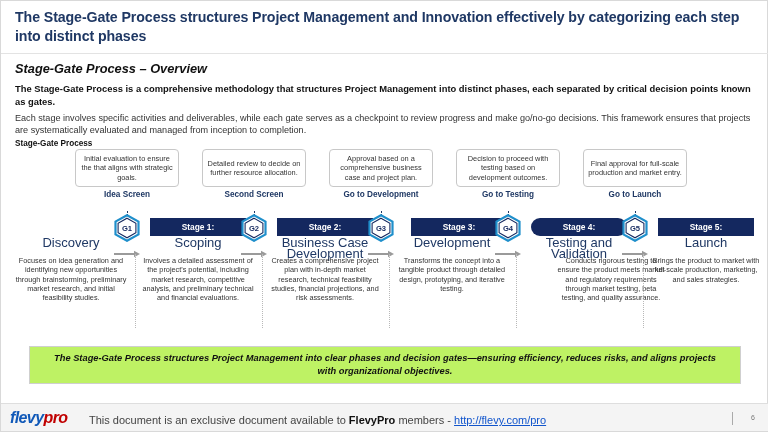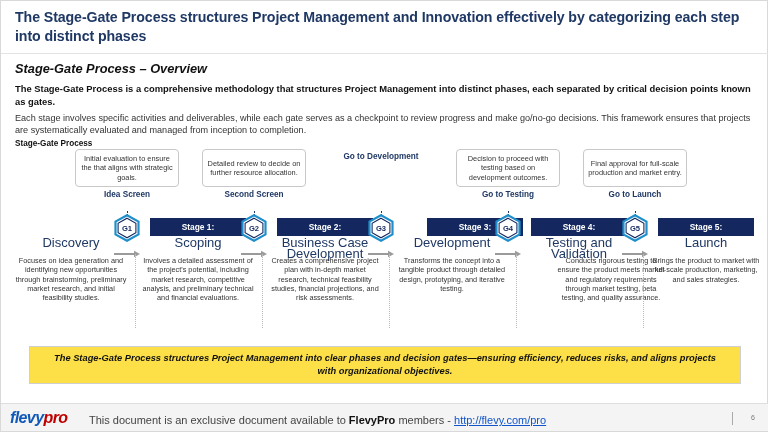--- a/index.html
+++ b/index.html
@@ -136,21 +136,21 @@
   .vsep {
     position: absolute; top: -2px;
     width: 0; height: 74px;
     border-left: 1.2px dotted #b8b8b8;
   }
 
   
   .summary {
     position: absolute;
     left: 28px; top: 345px; width: 712px; height: 38px;
-    background: #fde047;
+    background: #bef264;
     border: 1px solid #cfcfcf;
     display: flex; align-items: center; justify-content: center;
     padding: 0 22px;
   }
   .summary-text {
     font-size: 9.3px;
     line-height: 13px;
     font-weight: bold;
     font-style: italic;
     color: #111111;
@@ -205,20 +205,21 @@
       <div class="callout">Initial evaluation to ensure the that aligns with strategic goals.</div>
       <div class="gate-name">Idea Screen</div>
       <div class="dotline"></div>
     </div>
     <div class="gate-col" style="left:201px;">
       <div class="callout">Detailed review to decide on further resource allocation.</div>
       <div class="gate-name">Second Screen</div>
       <div class="dotline"></div>
     </div>
     <div class="gate-col" style="left:328px;">
+      <div class="callout">Approval based on a comprehensive business case and project plan.</div>
       <div class="gate-name">Go to Development</div>
       <div class="dotline"></div>
     </div>
     <div class="gate-col" style="left:455px;">
       <div class="callout">Decision to proceed with testing based on development outcomes.</div>
       <div class="gate-name">Go to Testing</div>
       <div class="dotline"></div>
     </div>
     <div class="gate-col" style="left:582px;">
       <div class="callout">Final approval for full-scale production and market entry.</div>
@@ -271,38 +272,38 @@
         </svg>
         <div class="hex-label">G3</div>
       </div>
       <div class="arrow" style="left:366px;">
         <svg width="28" height="8" viewBox="0 0 28 8">
             <line x1="1" y1="4" x2="21" y2="4" stroke="#9a9a9a" stroke-width="2"></line>
             <polygon points="21,0.8 27,4 21,7.2" fill="#9a9a9a"></polygon>
           </svg>
       </div>
 
-      <div class="stage-bar" style="left:426px; width:96px;">Stage 3:</div>
+      <div class="stage-bar" style="left:410px; width:96px;">Stage 3:</div>
       <div class="stage-sub" style="left:403px; width:96px;">Development</div>
 
       <div class="hex-wrap" style="left:493px;">
         <svg width="28" height="28" viewBox="0 0 28 28">
           <polygon points="14,1.2 25.5,7.6 25.5,20.4 14,26.8 2.5,20.4 2.5,7.6" fill="#ffffff" stroke="#1F8FCB" stroke-width="2.2"></polygon>
           <polygon points="14,4.2 22.9,9.2 22.9,18.8 14,23.8 5.1,18.8 5.1,9.2" fill="#ffffff" stroke="#14285F" stroke-width="1.1"></polygon>
         </svg>
         <div class="hex-label">G4</div>
       </div>
       <div class="arrow" style="left:493px;">
         <svg width="28" height="8" viewBox="0 0 28 8">
             <line x1="1" y1="4" x2="21" y2="4" stroke="#9a9a9a" stroke-width="2"></line>
             <polygon points="21,0.8 27,4 21,7.2" fill="#9a9a9a"></polygon>
           </svg>
       </div>
 
-      <div class="stage-bar" style="left:530px; width:96px;">Stage 4:</div>
+      <div class="stage-bar" style="left:530px; width:96px;border-radius:9px;">Stage 4:</div>
       <div class="stage-sub" style="left:530px; width:96px;">Testing and Validation</div>
 
       <div class="hex-wrap" style="left:620px;">
         <svg width="28" height="28" viewBox="0 0 28 28">
           <polygon points="14,1.2 25.5,7.6 25.5,20.4 14,26.8 2.5,20.4 2.5,7.6" fill="#ffffff" stroke="#1F8FCB" stroke-width="2.2"></polygon>
           <polygon points="14,4.2 22.9,9.2 22.9,18.8 14,23.8 5.1,18.8 5.1,9.2" fill="#ffffff" stroke="#14285F" stroke-width="1.1"></polygon>
         </svg>
         <div class="hex-label">G5</div>
       </div>
       <div class="arrow" style="left:620px;">

